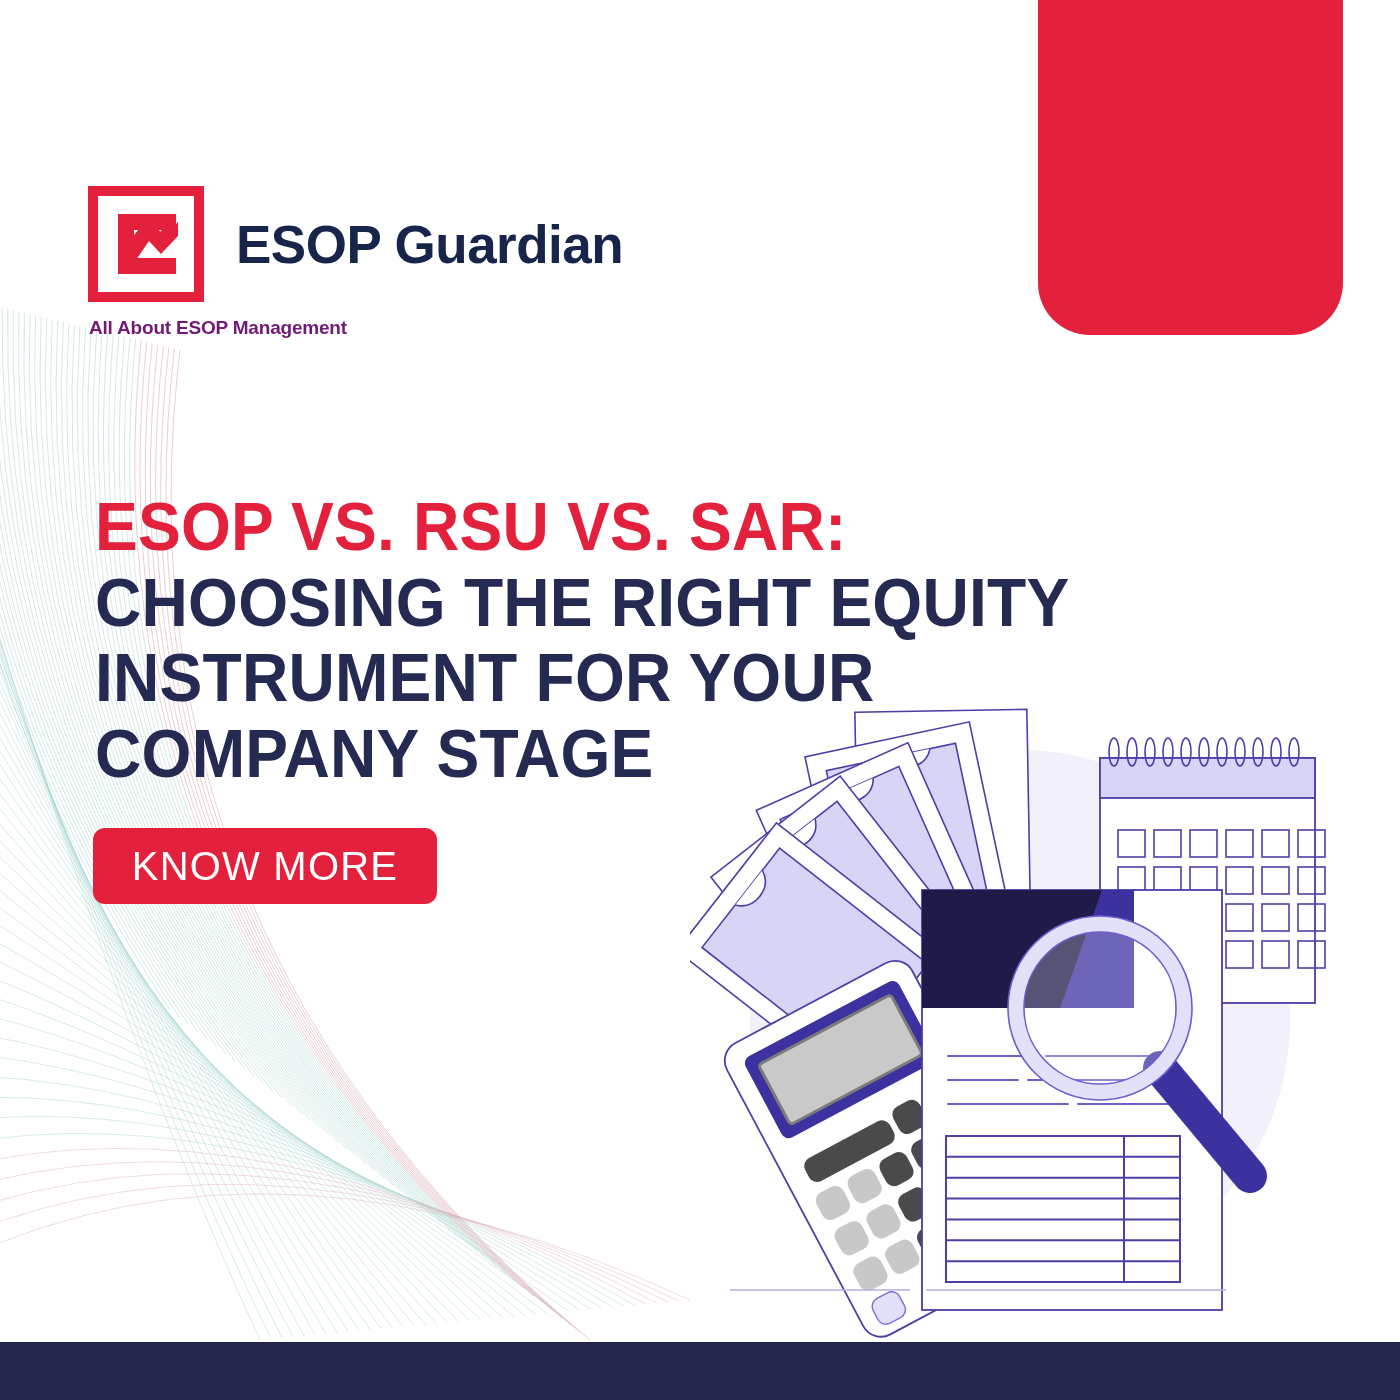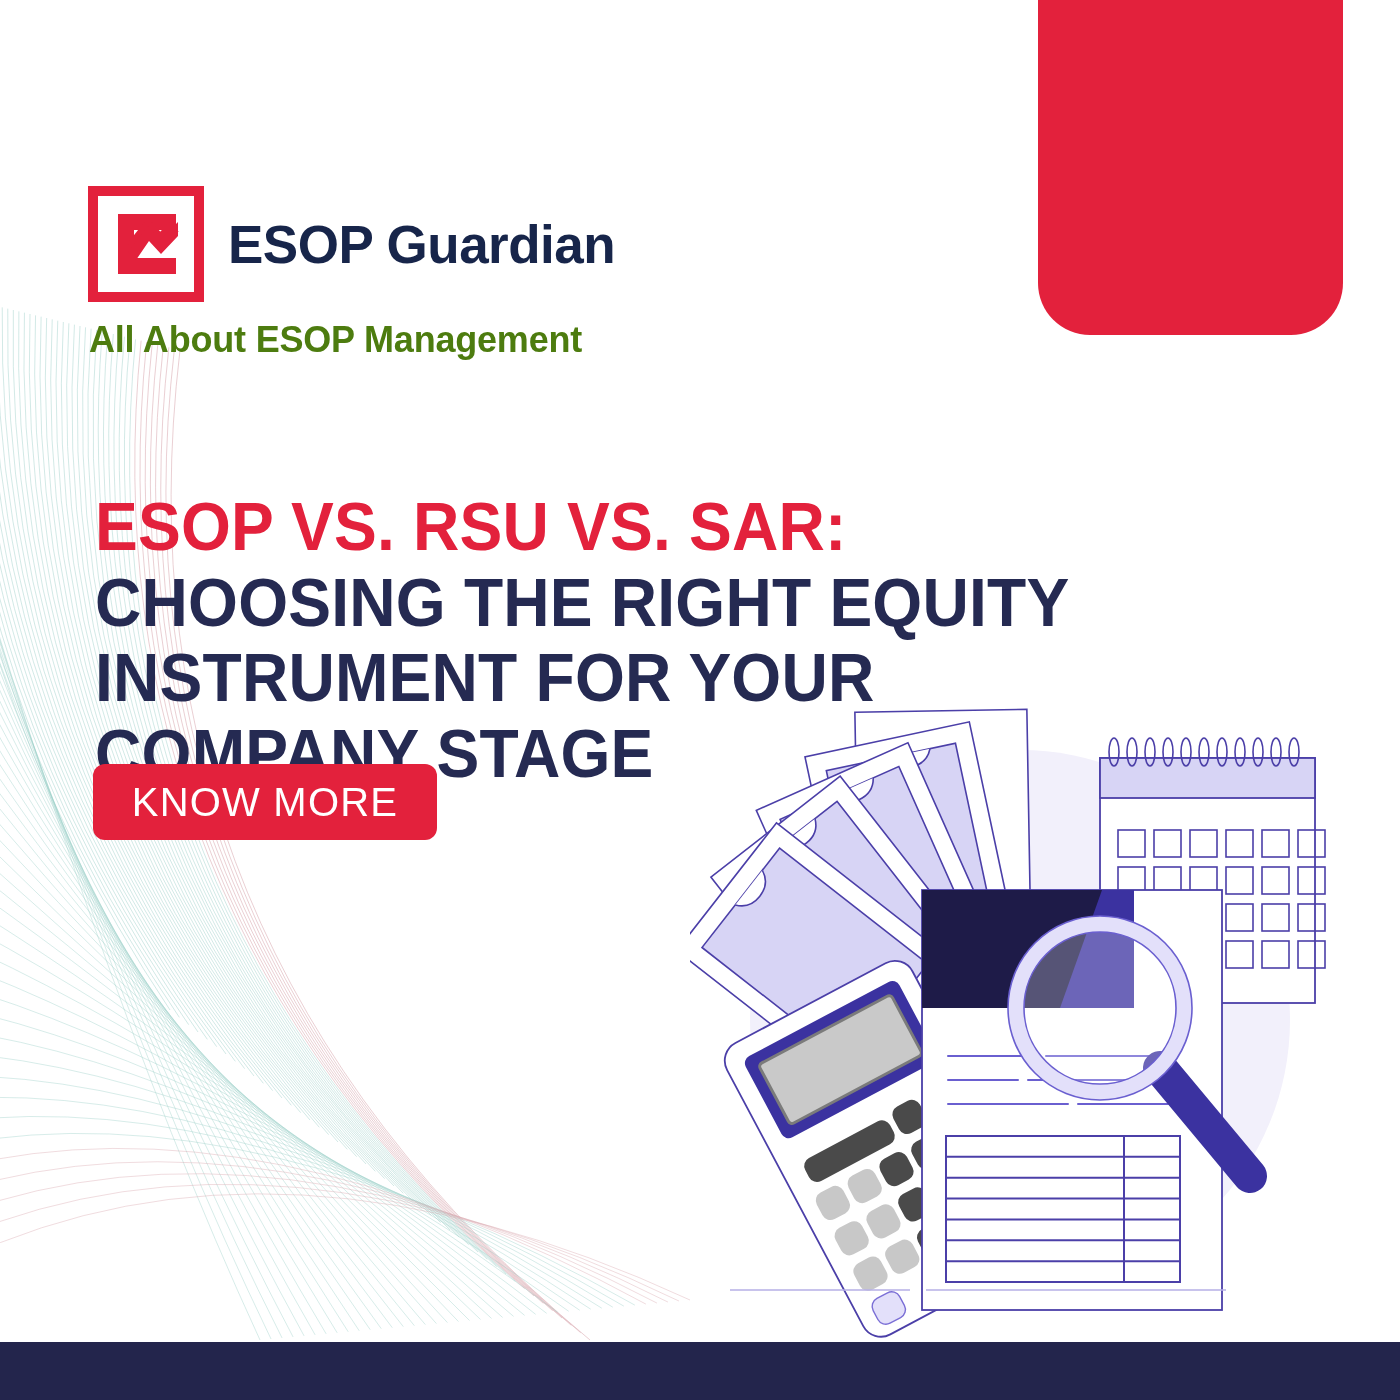--- a/index.html
+++ b/index.html
@@ -7,38 +7,38 @@
 
   #canvas{position:relative;width:1400px;height:1400px;background:#ffffff;overflow:hidden;}
 
   
   .mesh{position:absolute;left:-40px;top:250px;width:760px;height:1120px;pointer-events:none;}
   .redblock{position:absolute;left:1038px;top:-60px;width:305px;height:395px;
             background:#E3213C;border-radius:6px 6px 52px 52px;}
   .footerbar{position:absolute;left:0;top:1342px;width:1400px;height:58px;background:#23254C;}
 
   
-  .brandrow{position:absolute;left:88px;top:186px;display:flex;align-items:center;gap:24px;}
+  .brandrow{position:absolute;left:88px;top:186px;display:flex;align-items:center;gap:32px;}
   .logomark{width:116px;height:116px;flex:0 0 auto;}
   .brandname{font-size:53px;font-weight:bold;color:#17254A;letter-spacing:-0.5px;
              line-height:1;white-space:nowrap;}
 
-  .tagline{position:absolute;left:89px;top:315px;font-size:36px;font-weight:bold;
-           color:#4d7c0f;line-height:1.38;letter-spacing:-0.2px;}
+  .tagline{position:absolute;left:89px;top:315px;font-size:19px;font-weight:bold;
+           color:#701a75;line-height:1.38;letter-spacing:-0.2px;}
 
   
   .headline{position:absolute;left:95px;top:443px;width:1180px;
             font-family:"Liberation Sans Narrow","Liberation Sans",sans-serif;
             font-size:69px;font-weight:bold;line-height:1.095;
             color:#252A52;letter-spacing:0.2px;
             transform:scaleX(0.93);transform-origin:left top;}
   .headline .hl-accent{color:#E3213C;}
 
   
-  .cta{position:absolute;left:93px;top:764px;width:344px;height:76px;background:#E3213C;
+  .cta{position:absolute;left:93px;top:828px;width:344px;height:76px;background:#E3213C;
        border-radius:12px;border:none;display:flex;align-items:center;justify-content:center;
        cursor:pointer;padding:0;}
   .cta-label{color:#fff;font-size:40px;font-weight:500;letter-spacing:1.2px;line-height:1;}
 
   
   .illus{position:absolute;left:690px;top:690px;width:660px;height:660px;}
   .illus svg{display:block;width:100%;height:100%;}
 </style>
 </head>
 <body>

